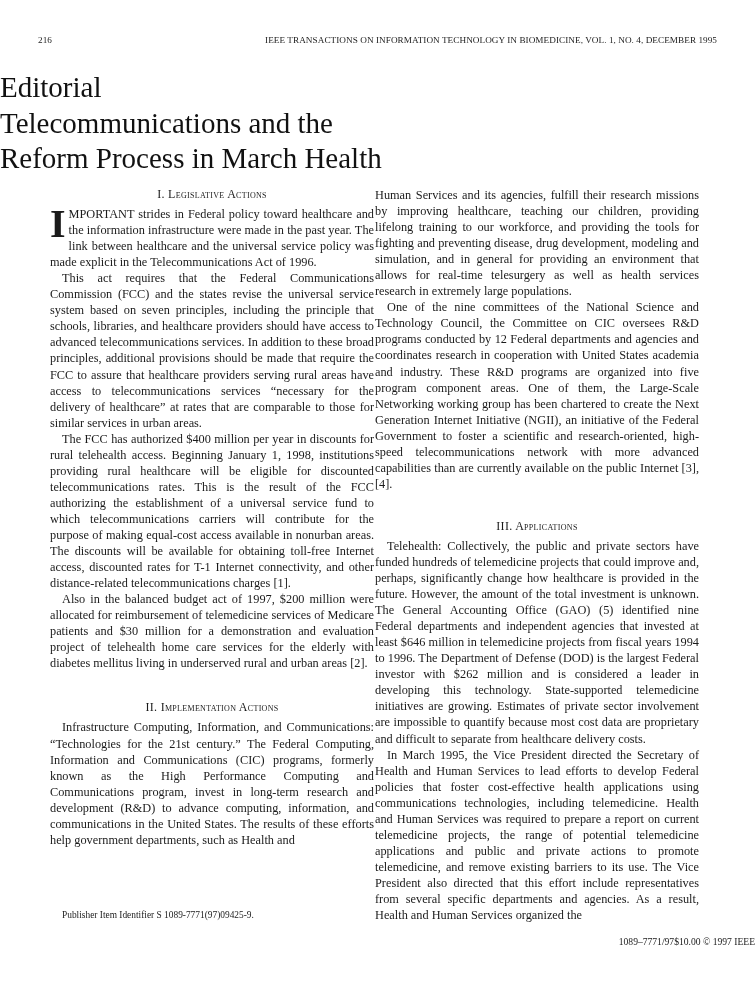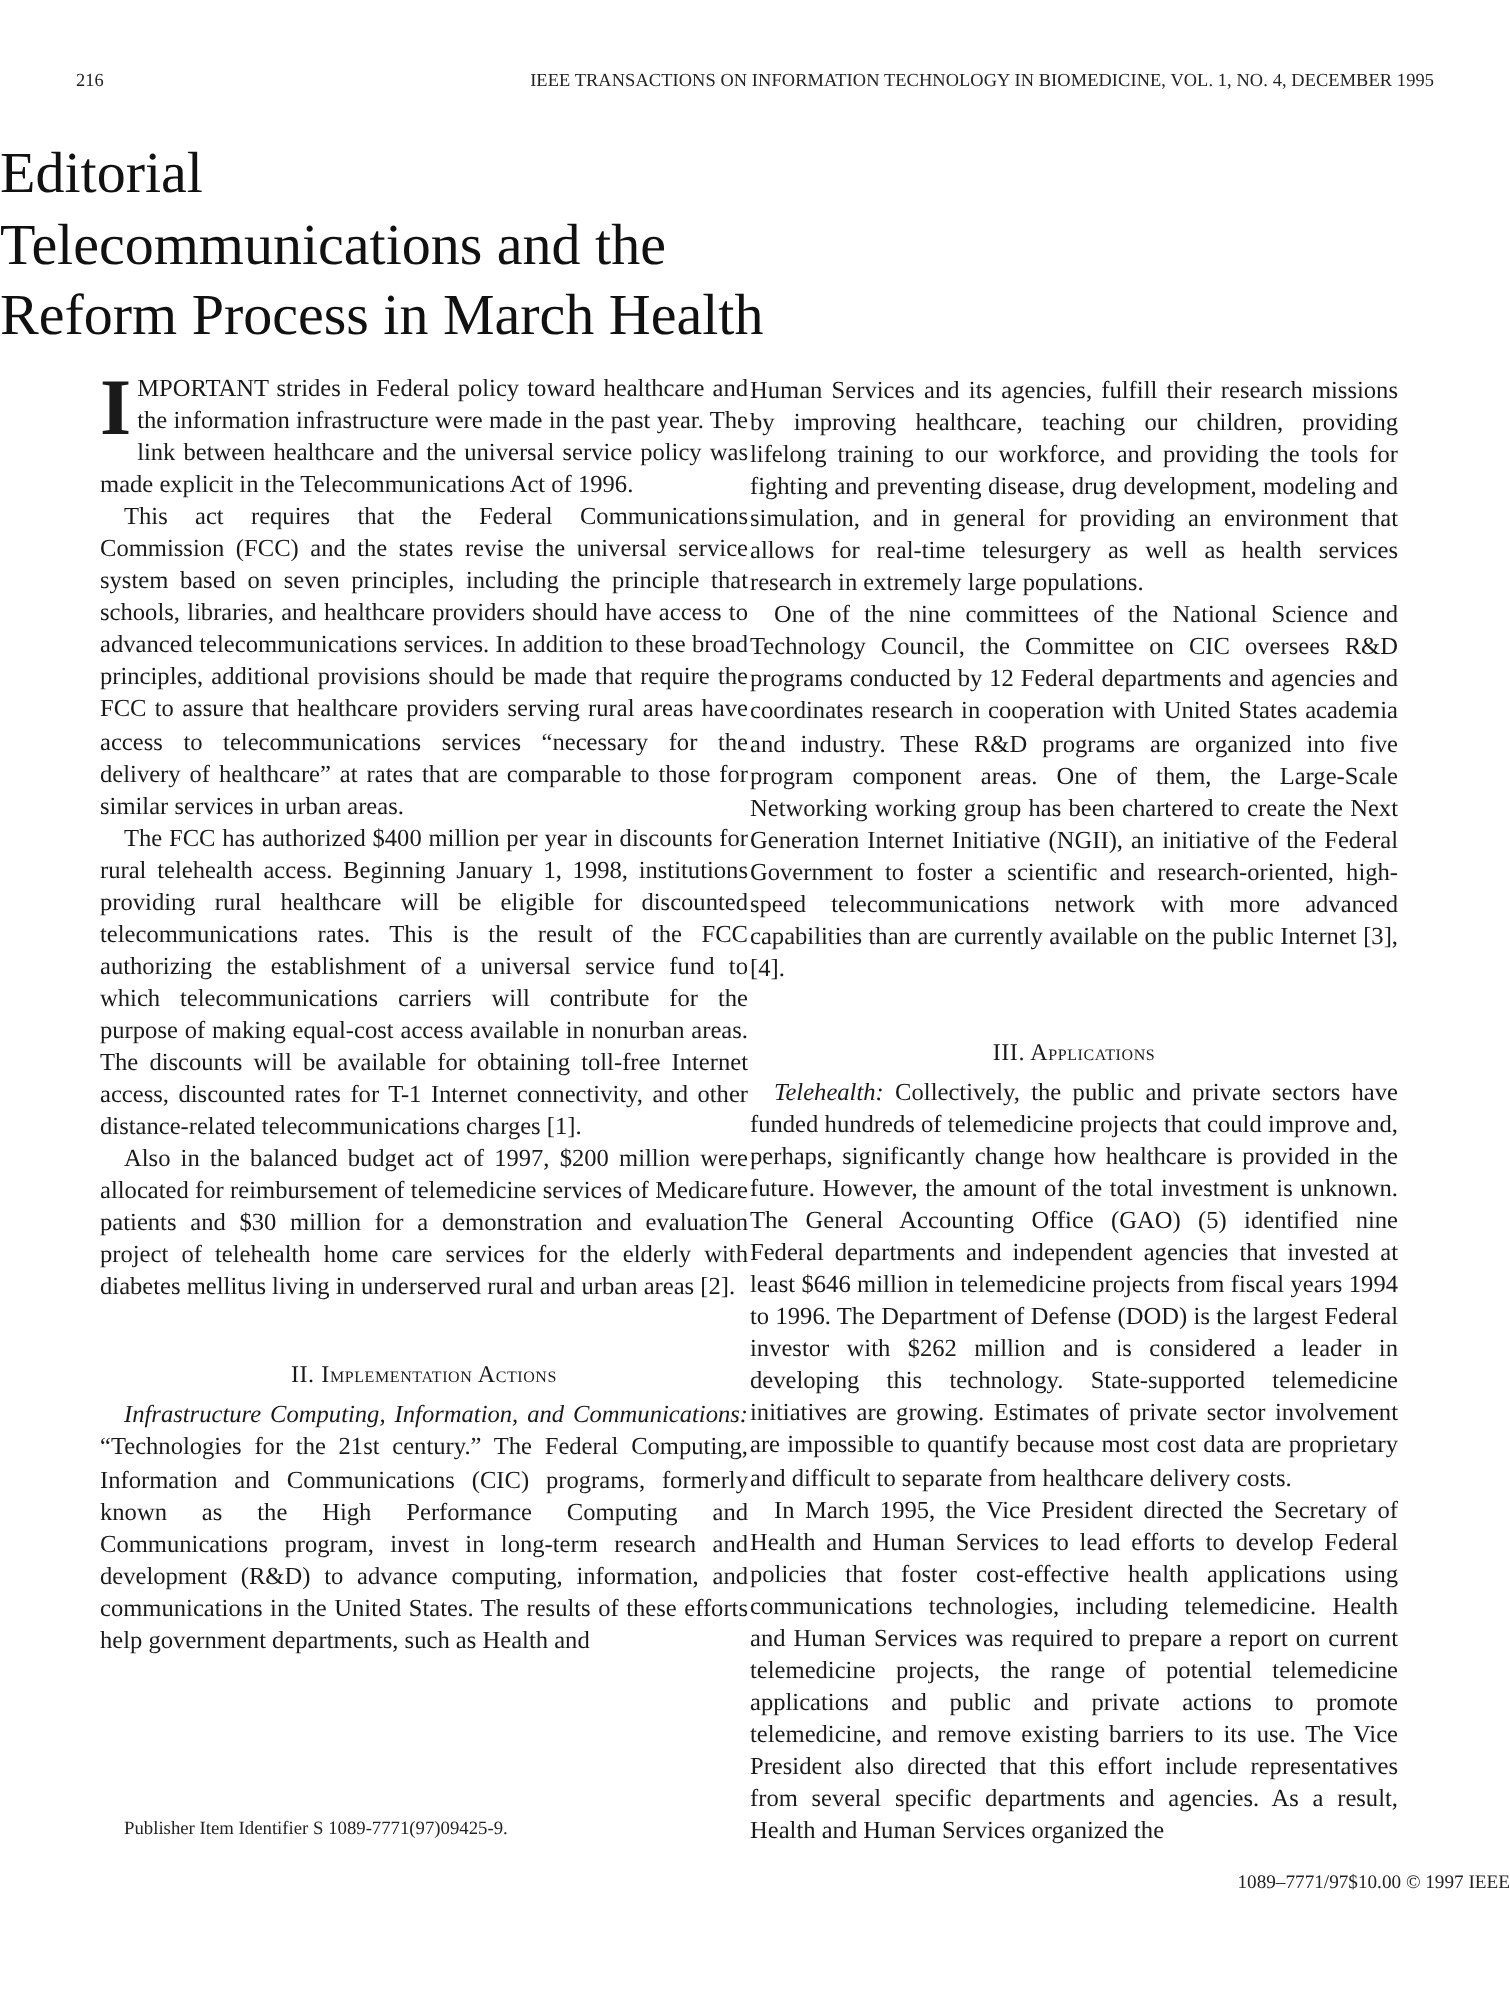--- a/index.html
+++ b/index.html
@@ -28,21 +28,21 @@
   .col p.noindent { text-indent: 0; }
   .section-head {
     text-align: center; font-size: 12px; letter-spacing: 0.3px;
     text-indent: 0 !important; margin: 0 0 4px 0; font-variant: small-caps;
   }
   .section-head.spaced { margin-top: 22px; }
   .dropcap {
     float: left; font-size: 40px; line-height: 30px; font-weight: bold;
     margin: 3px 3px 0 0; padding: 0; height: 30px;
   }
-  .runin { font-style: italic; }
+  .runin { }
   .footnote {
     position: absolute; left: 62px; top: 910px; font-size: 9.4px; color: #222;
     white-space: nowrap;
   }
   .footer {
     position: absolute; top: 936px; left: 0; width: 755px; text-align: right;
     font-size: 9.6px; color: #222;
   }
 </style>
 </head>
@@ -53,20 +53,21 @@
   <span class="journal">IEEE TRANSACTIONS ON INFORMATION TECHNOLOGY IN BIOMEDICINE, VOL. 1, NO. 4, DECEMBER 1995</span>
 </div>
 
 <div class="title-block">
   <div>Editorial</div>
   <div>Telecommunications and the</div>
   <div>Reform Process in March Health</div>
 </div>
 
 <div class="col left">
+  <div class="section-head">I. Legislative Actions</div>
   <p class="noindent"><span class="dropcap">I</span><span>MPORTANT strides in Federal policy toward healthcare and the information infrastructure were made in the past year. The link between healthcare and the universal service policy was made explicit in the Telecommunications Act of 1996.</span></p>
   <p>This act requires that the Federal Communications Commission (FCC) and the states revise the universal service system based on seven principles, including the principle that schools, libraries, and healthcare providers should have access to advanced telecommunications services. In addition to these broad principles, additional provisions should be made that require the FCC to assure that healthcare providers serving rural areas have access to telecommunications services “necessary for the delivery of healthcare” at rates that are comparable to those for similar services in urban areas.</p>
   <p>The FCC has authorized $400 million per year in discounts for rural telehealth access. Beginning January 1, 1998, institutions providing rural healthcare will be eligible for discounted telecommunications rates. This is the result of the FCC authorizing the establishment of a universal service fund to which telecommunications carriers will contribute for the purpose of making equal-cost access available in nonurban areas. The discounts will be available for obtaining toll-free Internet access, discounted rates for T-1 Internet connectivity, and other distance-related telecommunications charges [1].</p>
   <p>Also in the balanced budget act of 1997, $200 million were allocated for reimbursement of telemedicine services of Medicare patients and $30 million for a demonstration and evaluation project of telehealth home care services for the elderly with diabetes mellitus living in underserved rural and urban areas [2].</p>
 
   <div class="section-head spaced" style="margin-top:28px">II. Implementation Actions</div>
   <p><span class="runin">Infrastructure Computing, Information, and Communications:</span><span> “Technologies for the 21st century.” The Federal Computing, Information and Communications (CIC) programs, formerly known as the High Performance Computing and Communications program, invest in long-term research and development (R&amp;D) to advance computing, information, and communications in the United States. The results of these efforts help government departments, such as Health and</span></p>
 </div>
 
 <div class="col right">

